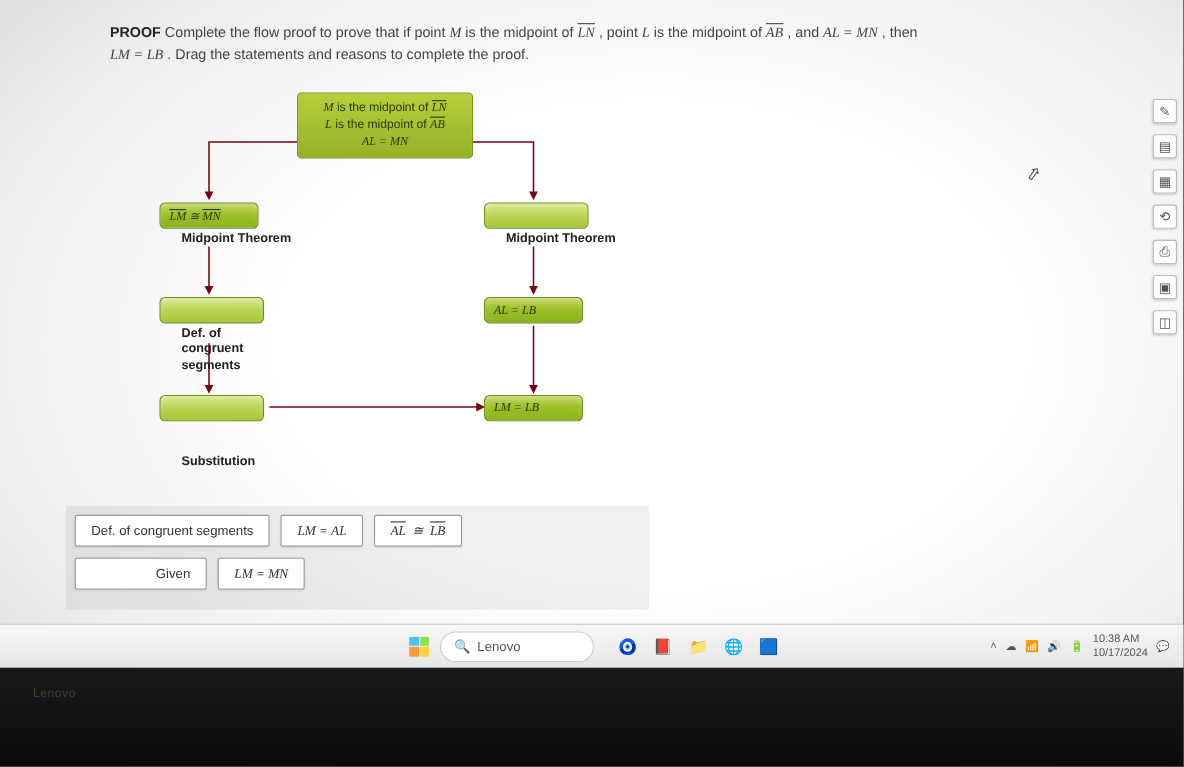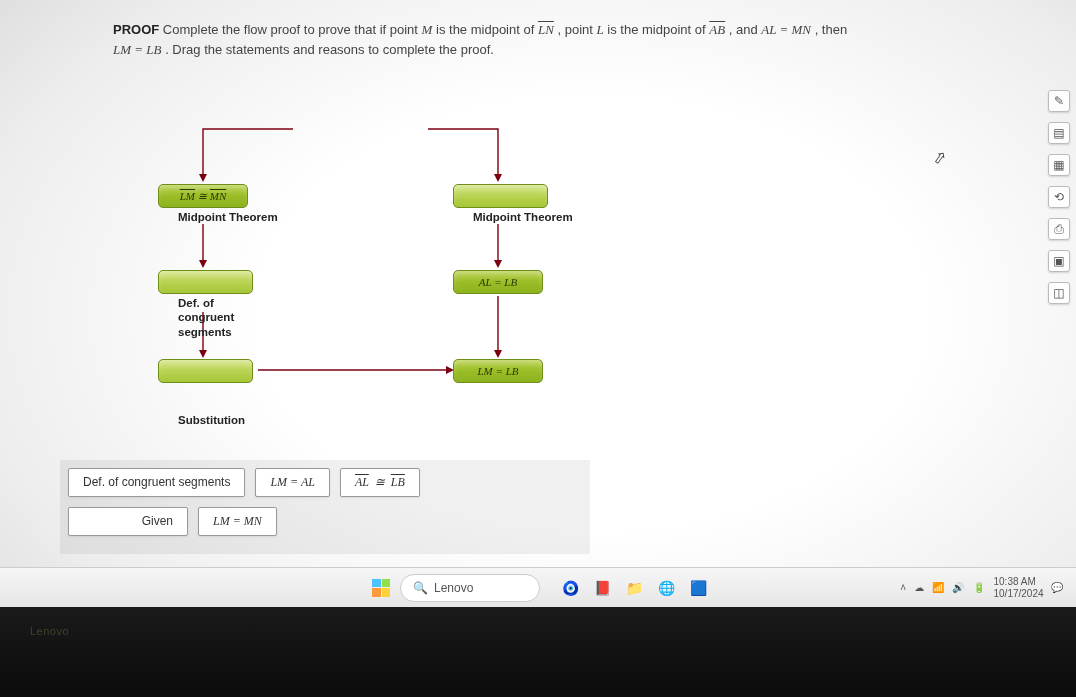--- a/index.html
+++ b/index.html
@@ -11,21 +11,21 @@
     position: relative;
     overflow: hidden;
   }
   .screen {
     position: absolute;
     top: 0; left: 0; right: 0; bottom: 0;
     background: radial-gradient(ellipse at 55% 45%, #ffffff 40%, #ededed 75%, #d8d8d8 100%);
   }
   .content {
     position: absolute;
-    top: 20px; left: 113px; right: 20px;
+    top: 20px; left: 100px; right: 20px;
     color: #333;
   }
   .instructions {
     font-size: 13px;
     line-height: 1.5;
     color: #444;
     margin-bottom: 25px;
   }
   .instructions b { font-weight: 700; color: #222; }
   .math-i { font-style: italic; font-family: 'Times New Roman', serif; }
@@ -48,21 +48,21 @@
   .stmt-box {
     position: absolute;
     background: linear-gradient(#a9c72c, #8cb31f);
     border: 1px solid #6f8e18;
     border-radius: 5px;
     font-size: 11px;
     color: #2c3a00;
     text-align: center;
     display: flex;
     align-items: center;
-    justify-content: center;
+    justify-content: flex-start;
     font-style: italic;
     font-family: 'Times New Roman', serif;
     height: 24px;
     min-width: 90px;
     padding: 0 8px;
     box-shadow: inset 0 8px 10px -6px rgba(255,255,255,.6);
   }
   .empty-box {
     background: linear-gradient(#c9df6b, #a7c638);
   }
@@ -237,20 +237,33 @@
         <path class="arrow-line" d="M145 286 L335 286"></path>
         <polygon class="arrow-head" points="341,286 333,282 333,290"></polygon>
 
         <path class="arrow-line" d="M385 140 L385 178"></path>
         <polygon class="arrow-head" points="385,184 381,176 389,176"></polygon>
 
         <path class="arrow-line" d="M385 212 L385 268"></path>
         <polygon class="arrow-head" points="385,274 381,266 389,266"></polygon>
       </svg>
 
+      <div class="given-box" style="left:170px;top:0;width:160px;">
+        <div>
+          <span class="math-i">M</span>
+          <span> is the midpoint of </span>
+          <span class="math-i overline">LN</span>
+        </div>
+        <div>
+          <span class="math-i">L</span>
+          <span> is the midpoint of </span>
+          <span class="math-i overline">AB</span>
+        </div>
+        <div class="math-i">AL = MN</div>
+      </div>
 
       <div class="stmt-box" style="left:45px;top:100px;">
         <span><span class="overline">LM</span> ≅ <span class="overline">MN</span></span>
       </div>
       <div class="reason-lbl" style="left:45px;top:126px;">Midpoint Theorem</div>
 
       <div class="stmt-box empty-box" style="left:45px;top:186px;width:95px;"></div>
       <div class="reason-lbl" style="left:45px;top:212px;width:110px;">Def. of congruent segments</div>
 
       <div class="stmt-box empty-box" style="left:45px;top:275px;width:95px;"></div>

